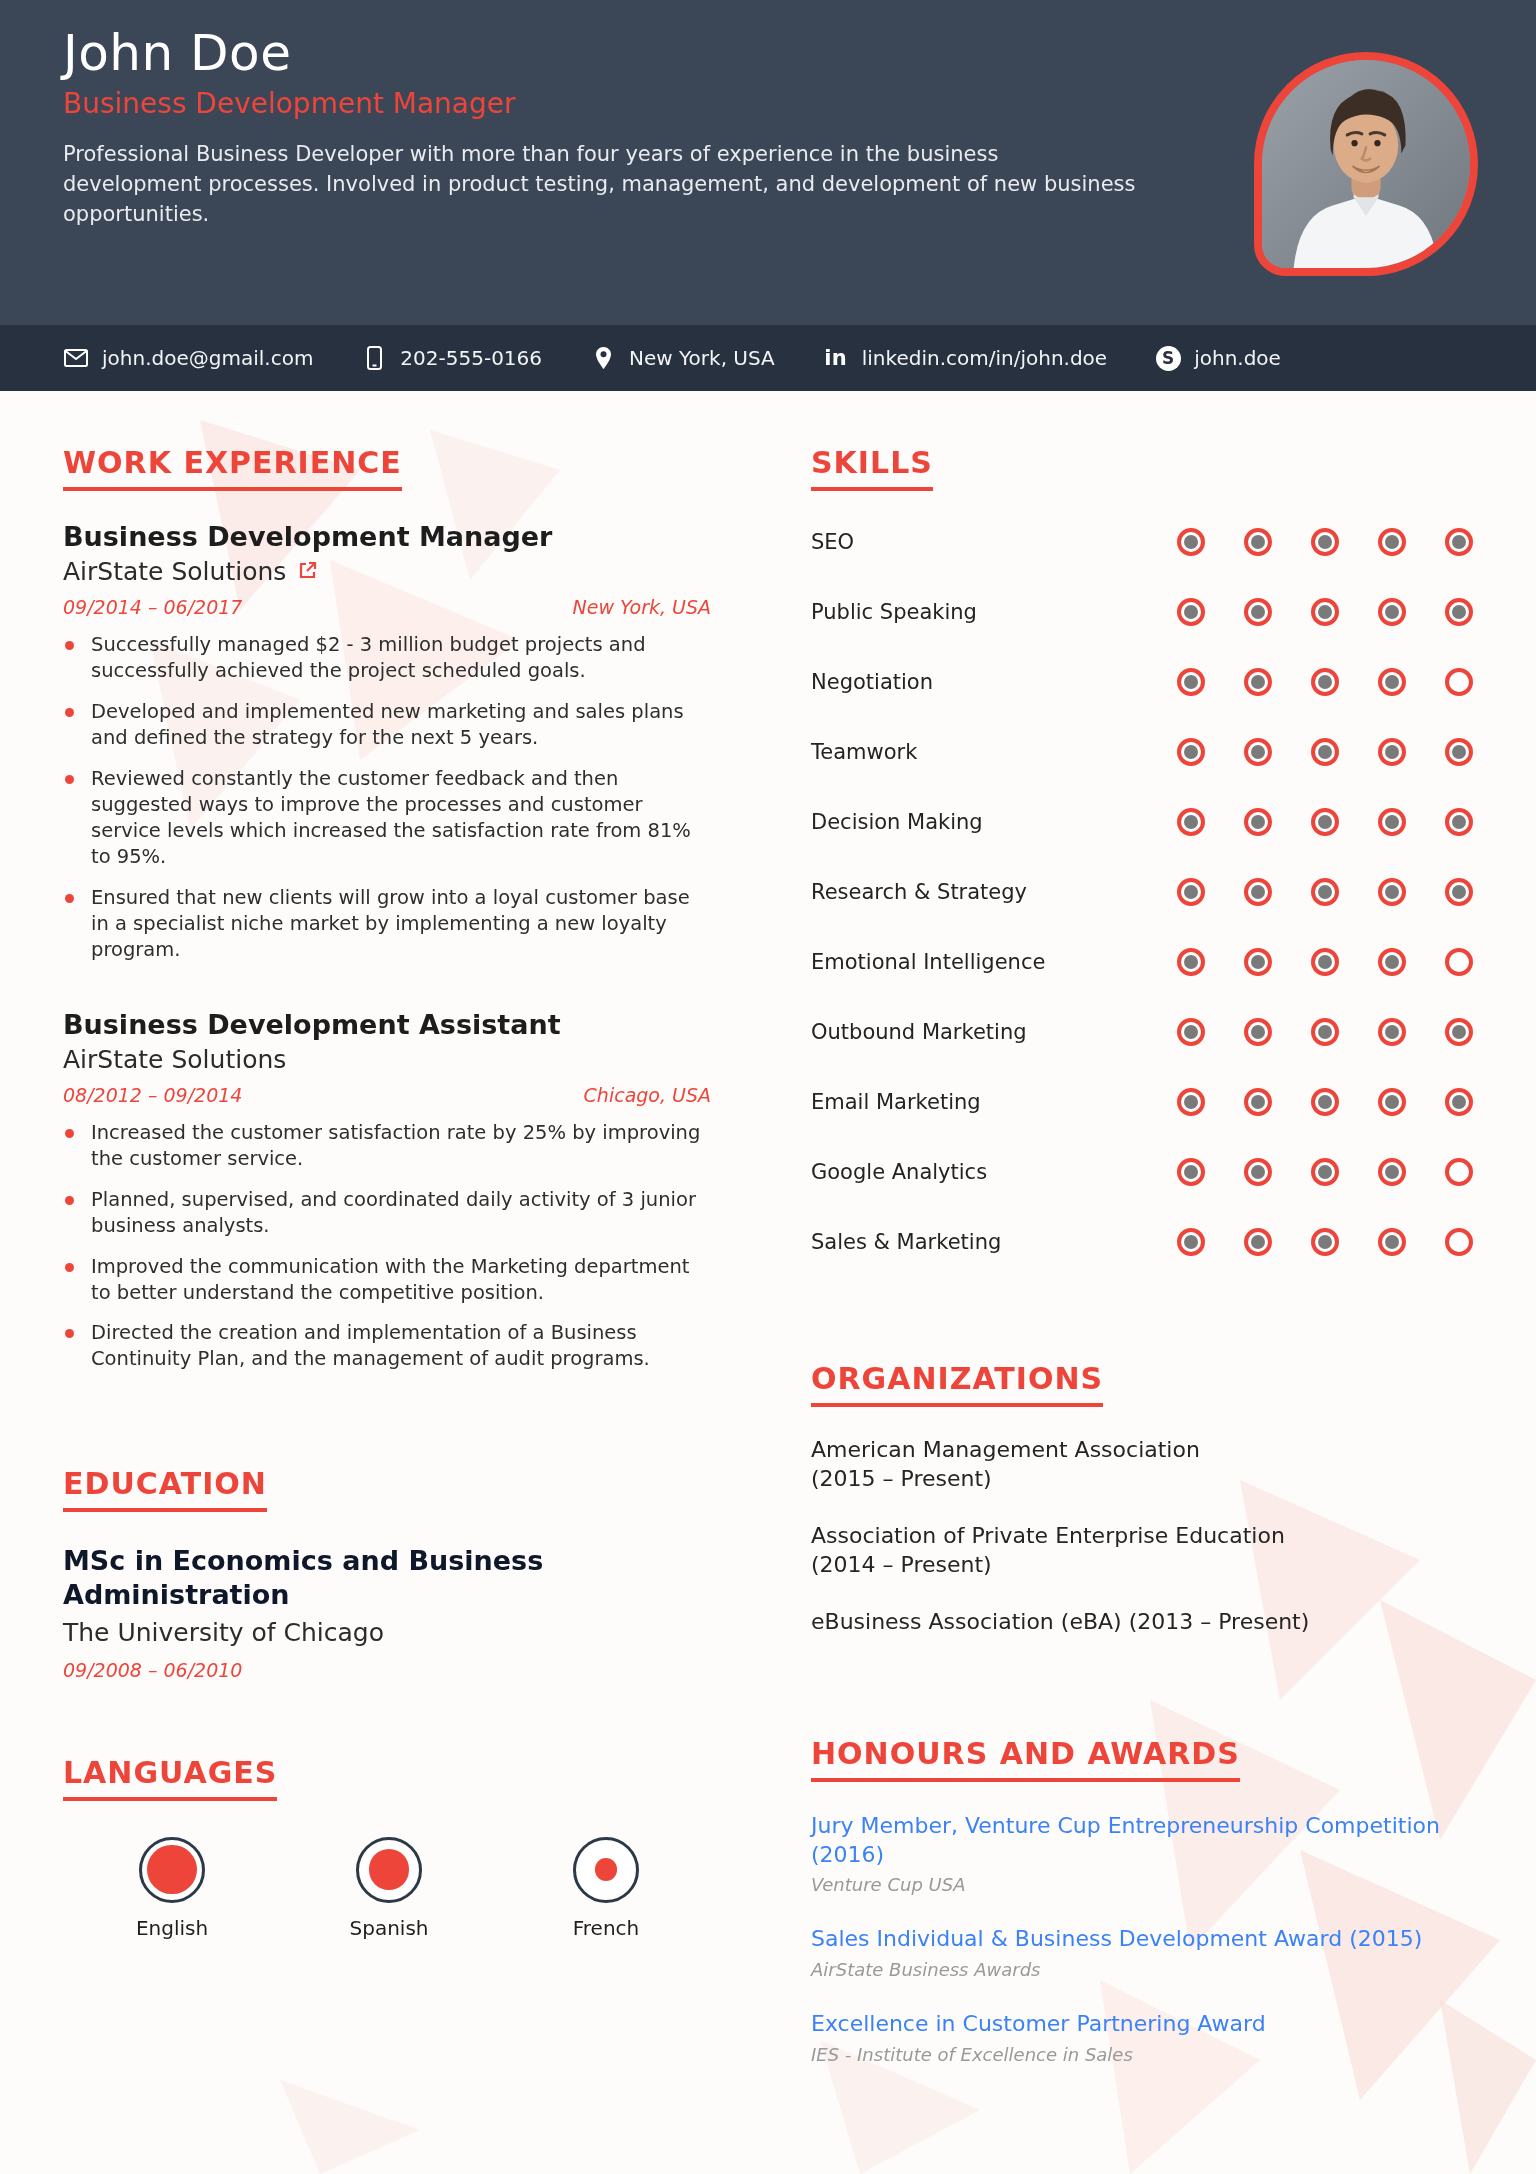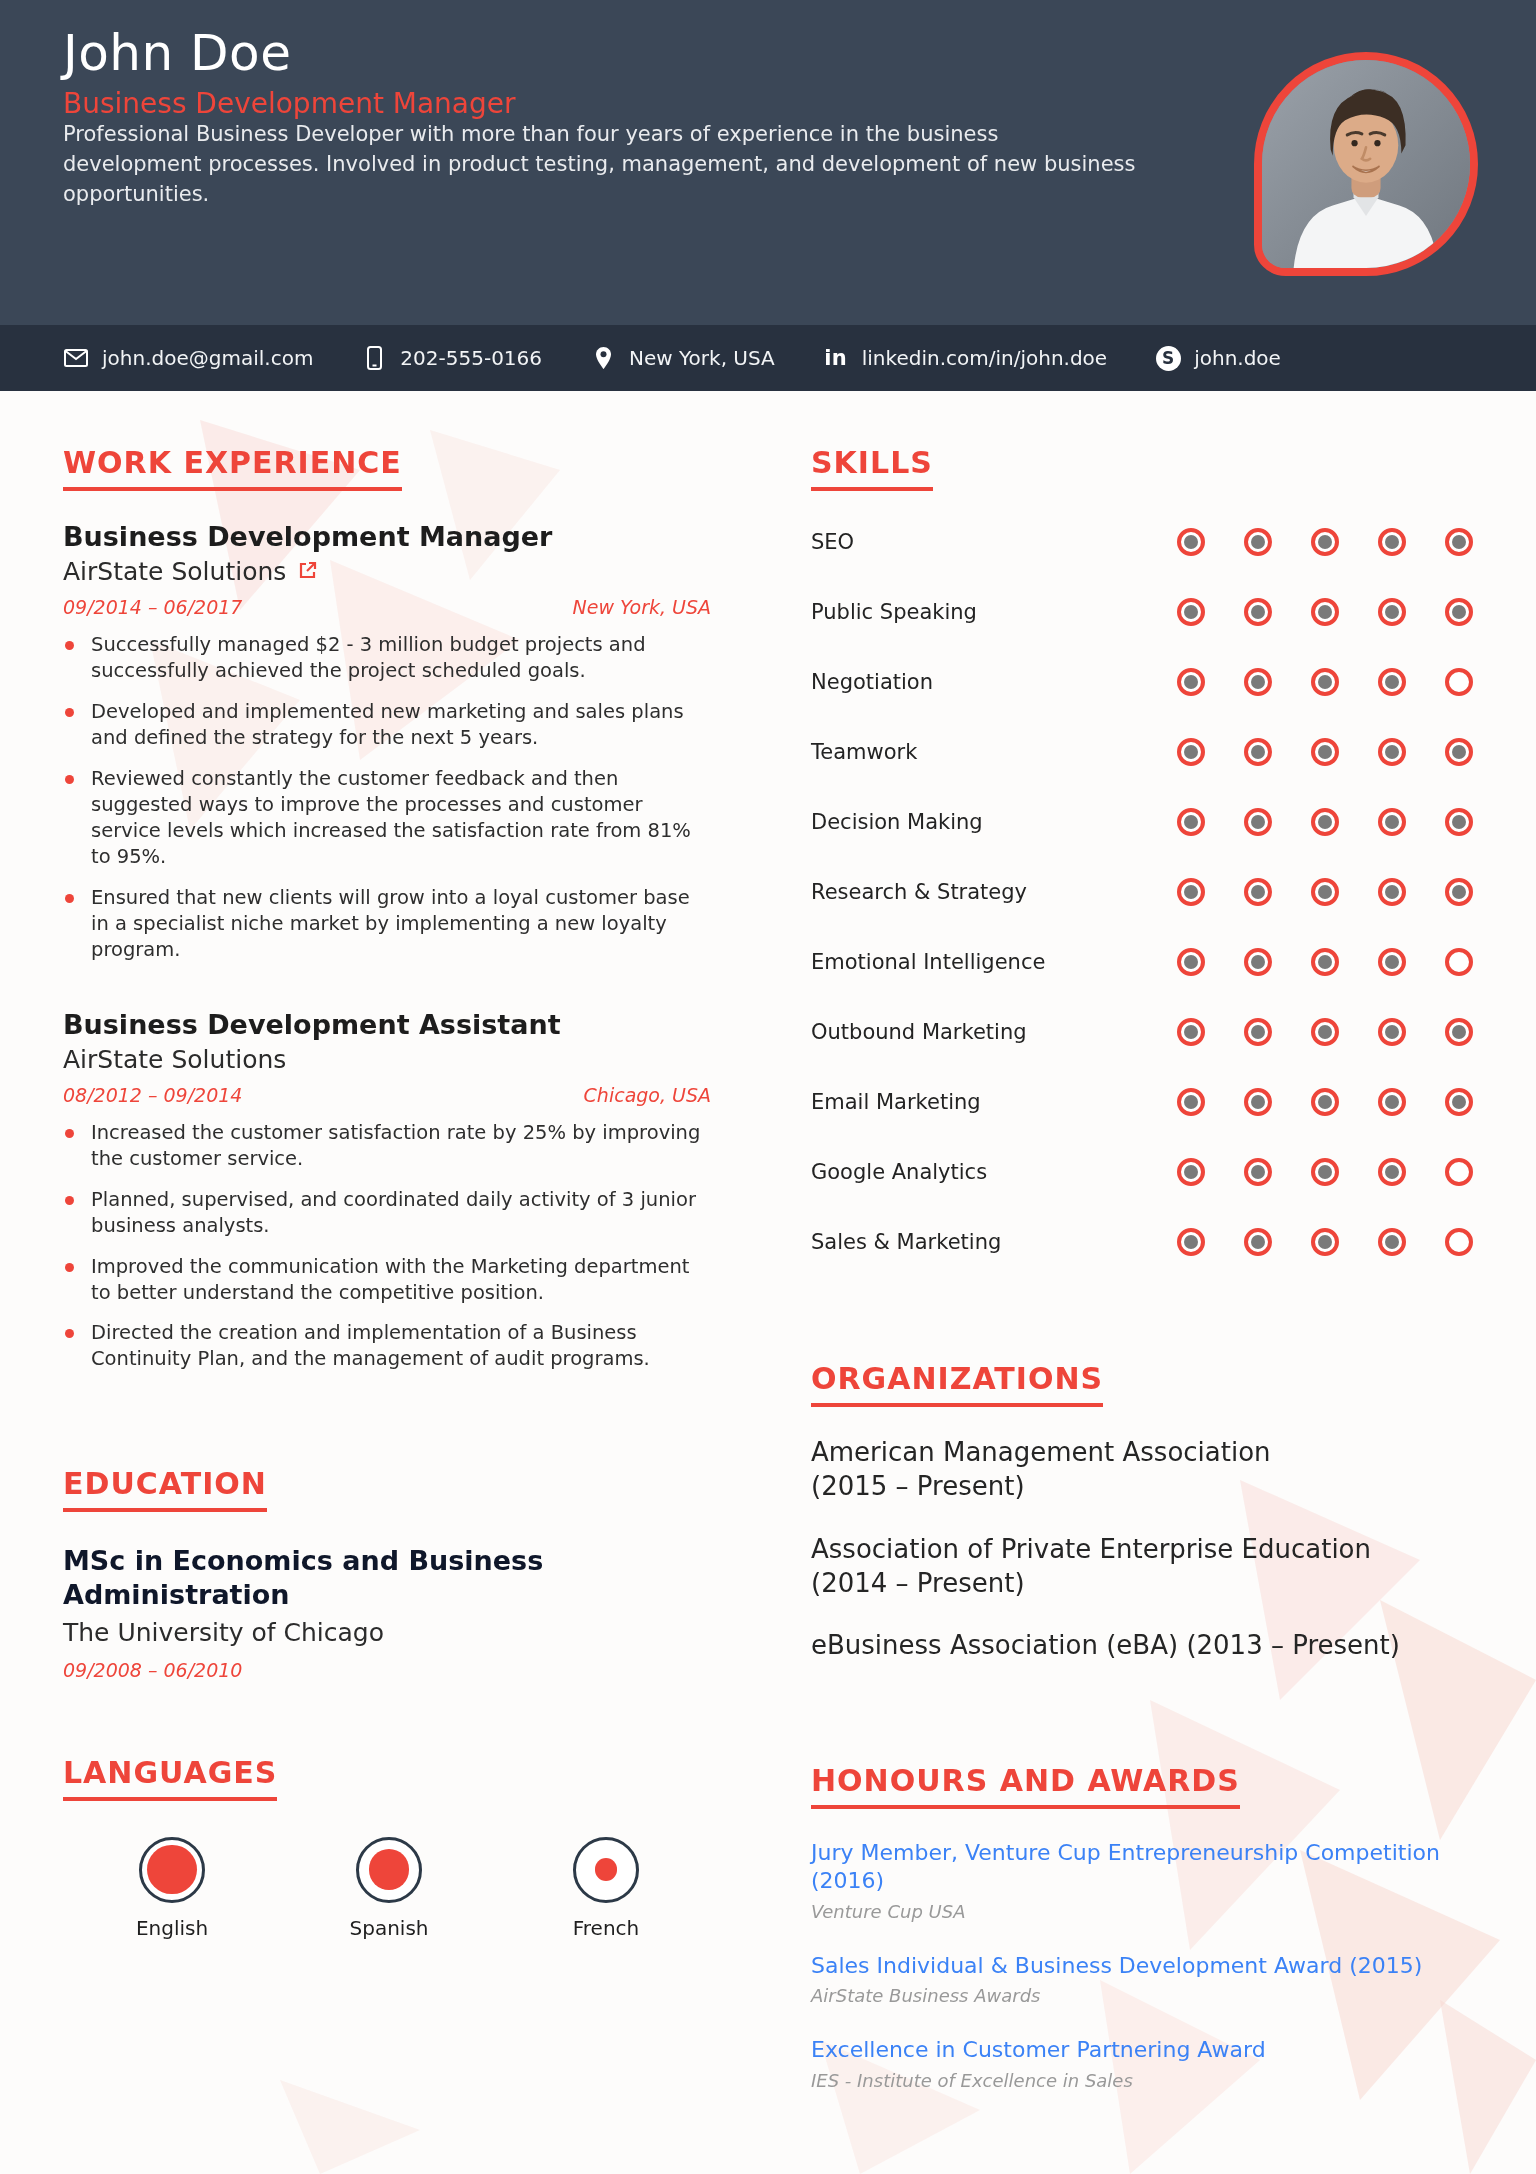--- a/index.html
+++ b/index.html
@@ -10,21 +10,21 @@
   }
   
   .tri{position:absolute;z-index:0;pointer-events:none;}
   
   .hero{
     position:relative;z-index:2;height:325px;box-sizing:border-box;
     background:#3b4757;padding:26px 63px 0 63px;
   }
   .hero-name{font-size:50px;font-weight:500;color:#ffffff;letter-spacing:.5px;line-height:1.1;}
   .hero-title{font-size:28px;color:#ee453a;margin-top:6px;font-weight:500;}
-  .hero-summary{font-size:21px;color:#e9ebee;line-height:1.42;max-width:1080px;}
+  .hero-summary{font-size:21px;color:#e9ebee;line-height:1.42;margin-top:20px;max-width:1080px;}
   .photo-wrap{
     position:absolute;top:52px;right:58px;width:224px;height:224px;
     border:8px solid #ee453a;box-sizing:border-box;
     border-radius:50% 50% 50% 14%;overflow:hidden;background:#868d96;
   }
   .photo-wrap svg{display:block;width:100%;height:100%;}
   
   .contactbar{
     position:relative;z-index:2;height:66px;background:#28313f;
     display:flex;align-items:center;padding:0 63px;gap:48px;
@@ -74,21 +74,21 @@
   .skill-row{display:flex;align-items:center;justify-content:space-between;height:70px;}
   .skills-list{margin-top:16px;}
   .skill-name{font-size:21px;color:#232323;}
   .dots{display:flex;gap:39px;}
   .dot{
     width:28px;height:28px;border-radius:50%;border:4px solid #ee453a;box-sizing:border-box;
     display:flex;align-items:center;justify-content:center;background:#fff;
   }
   .dot-fill{width:14px;height:14px;border-radius:50%;background:#7a7a7a;}
   
-  .org-item{font-size:26px;color:#252525;line-height:1.32;margin-top:28px;}
+  .org-item{font-size:22px;color:#252525;line-height:1.32;margin-top:28px;}
   .orgs{margin-top:6px;}
   
   .honour-item{margin-top:30px;}
   .honour-title{font-size:22px;color:#3b82f6;line-height:1.3;}
   .honour-org{font-size:18px;font-style:italic;color:#999999;margin-top:5px;}
 </style>
 </head>
 <body>
 
 <div class="page">

